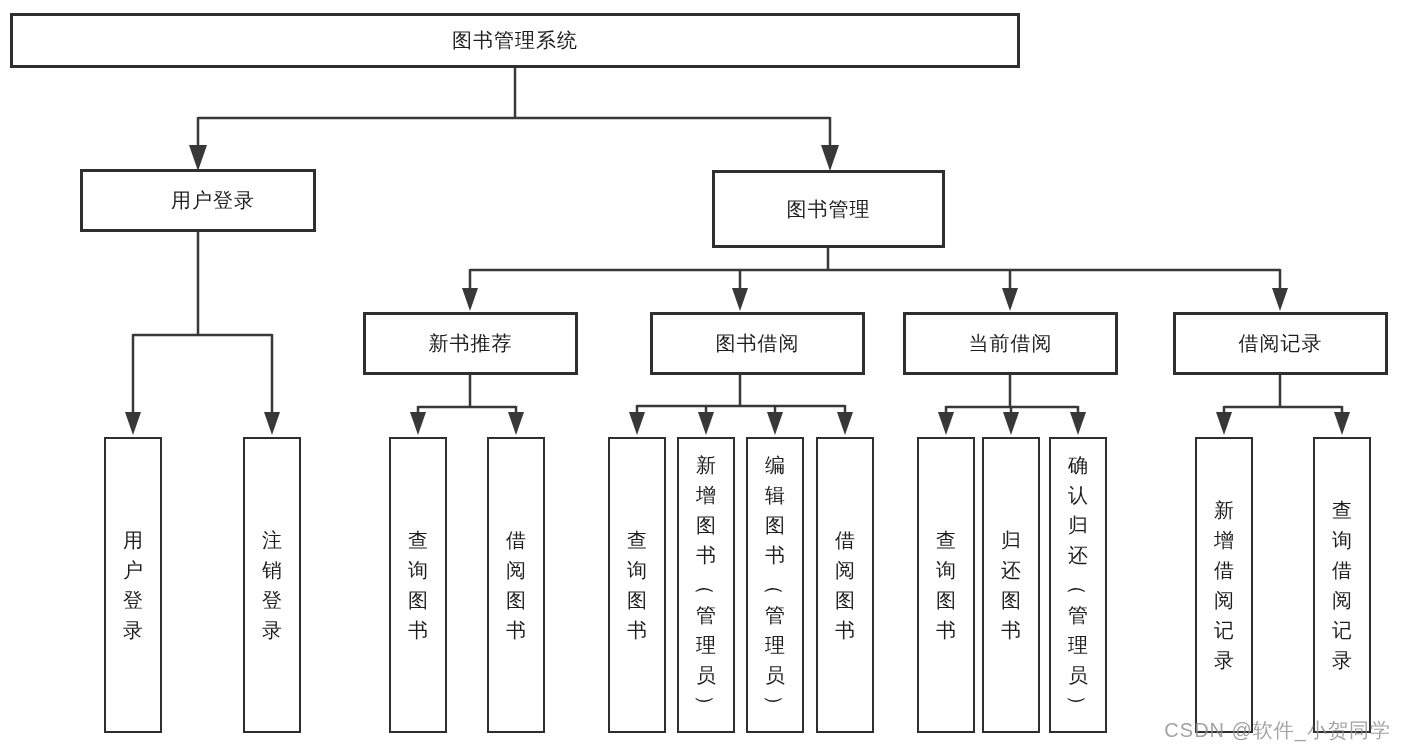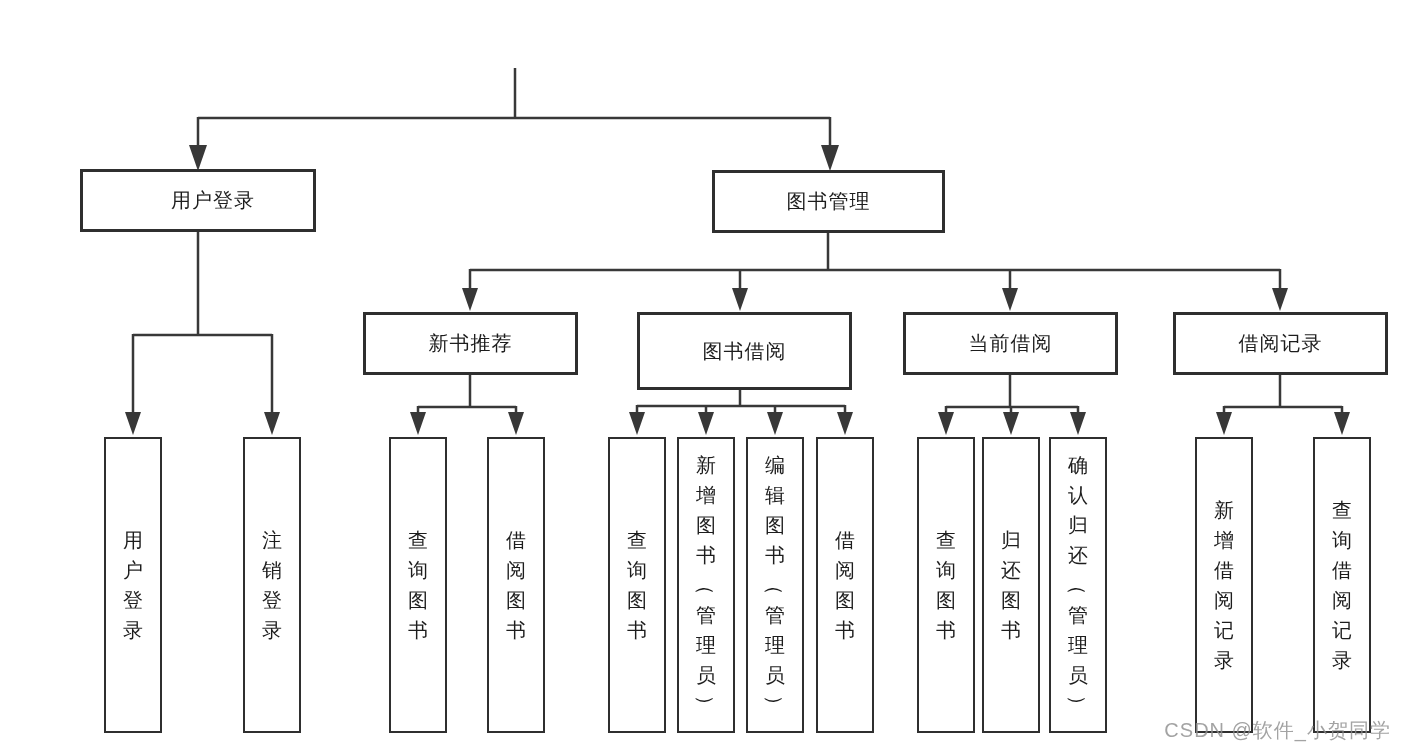--- a/index.html
+++ b/index.html
@@ -98,32 +98,35 @@
       <polygon points="775,435 767,412 783,412"></polygon>
       <polygon points="845,435 837,412 853,412"></polygon>
       <polygon points="946,435 938,412 954,412"></polygon>
       <polygon points="1011,435 1003,412 1019,412"></polygon>
       <polygon points="1078,435 1070,412 1086,412"></polygon>
       <polygon points="1224,435 1216,412 1232,412"></polygon>
       <polygon points="1342,435 1334,412 1350,412"></polygon>
     </g>
   </svg>
 
+  <div class="box" style="left:10px; top:13px; width:1010px; height:55px;">
+    <span>图书管理系统</span>
+  </div>
 
   <div class="box" style="left:80px; top:169px; width:236px; height:63px;padding-left:30px;">
     <span>用户登录</span>
   </div>
-  <div class="box" style="left:712px; top:170px; width:233px; height:63px;">
+  <div class="box" style="left:712px; top:170px; width:233px; height:78px;">
     <span>图书管理</span>
   </div>
 
   <div class="box" style="left:363px; top:312px; width:215px; height:63px;">
     <span>新书推荐</span>
   </div>
-  <div class="box" style="left:637px; top:312px; width:215px; height:78px;font-family:Liberation Serif, serif;">
+  <div class="box" style="left:650px; top:312px; width:215px; height:63px;font-family:Liberation Serif, serif;">
     <span>图书借阅</span>
   </div>
   <div class="box" style="left:1173px; top:312px; width:215px; height:63px;">
     <span>借阅记录</span>
   </div>
   <div class="box" style="left:903px; top:312px; width:215px; height:63px;">
     <span>当前借阅</span>
   </div>
 
   <div class="box vbox" style="left:104px; top:437px;">

